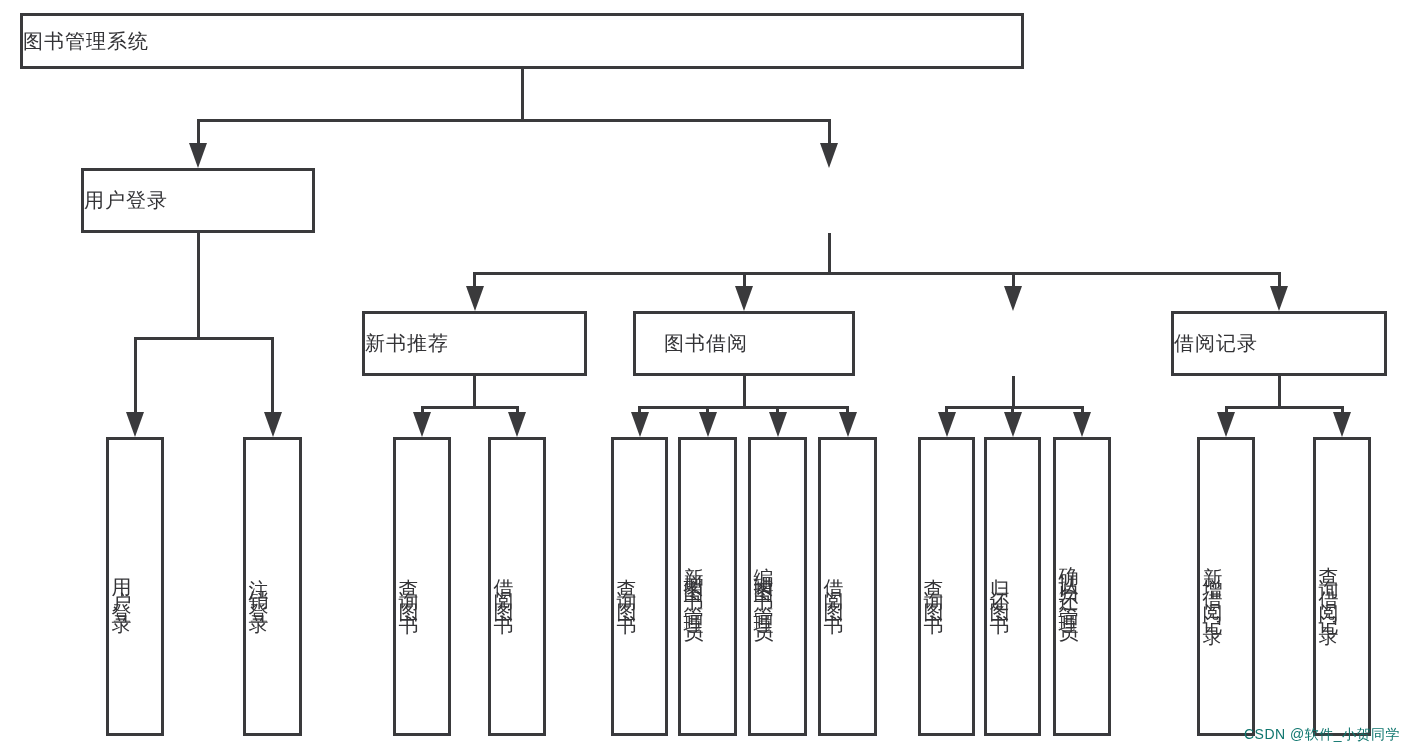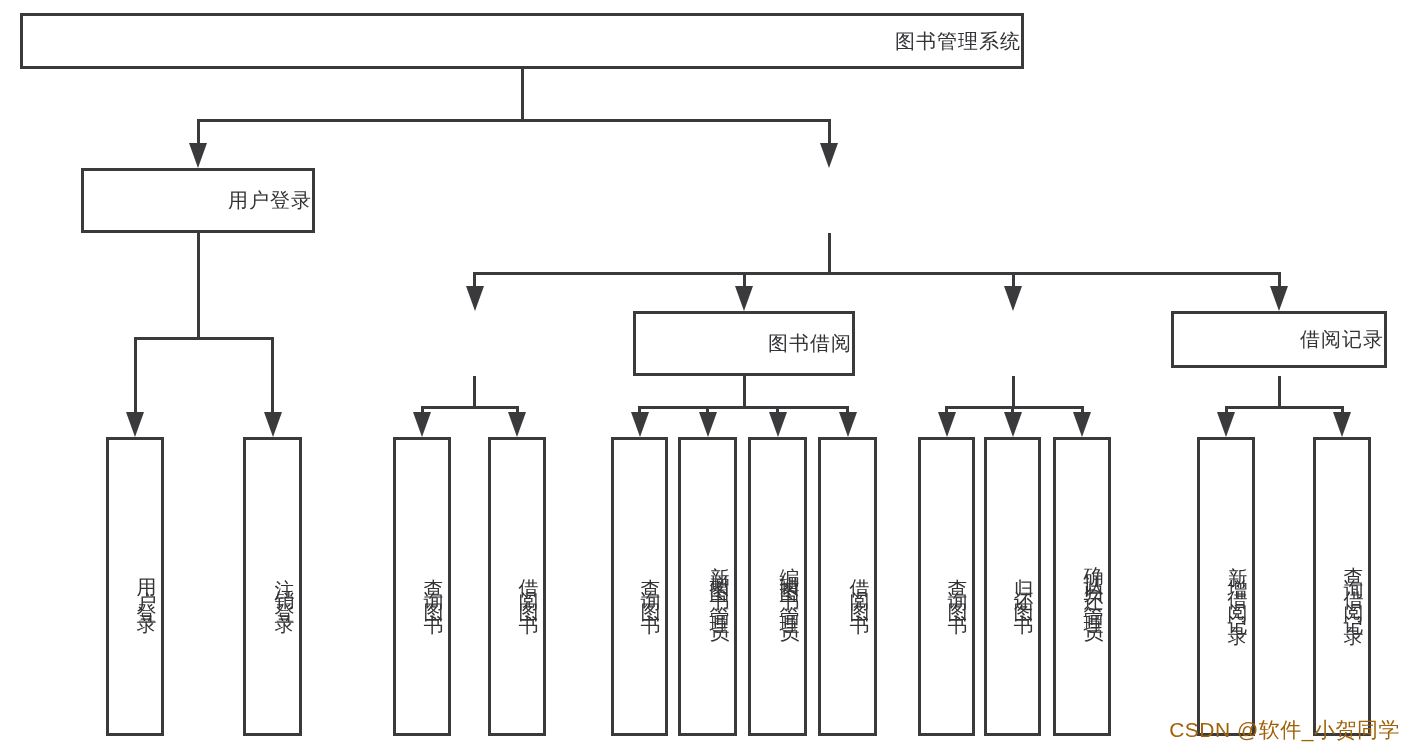--- a/index.html
+++ b/index.html
@@ -15,21 +15,21 @@
     overflow: hidden;
     font-family: "Liberation Sans", sans-serif;
   }
   .node {
     position: absolute;
     box-sizing: border-box;
     border: 3px solid #3a3a3c;
     background: #ffffff;
     display: flex;
     align-items: center;
-    justify-content: flex-end;
+    justify-content: flex-start;
     color: #333336;
     font-size: 20px;
   }
   .node span {
     display: block;
     white-space: nowrap;
   }
   .node.horizontal span {
     letter-spacing: 1px;
   }
@@ -51,41 +51,44 @@
     width: 0;
     height: 0;
     border-left: 9px solid transparent;
     border-right: 9px solid transparent;
     border-top: 25px solid #3a3a3c;
   }
   .watermark {
     position: absolute;
     right: 5px;
     bottom: 3px;
-    font-size: 21px;
-    color: #a16207;
+    font-size: 14px;
+    color: #0f766e;
     z-index: 20;
     letter-spacing: 0.5px;
   }
 </style>
 </head>
 <body>
 
 <div id="canvas">
   <span class="watermark">CSDN @软件_小贺同学</span>
 <div class="node horizontal" style="left: 20px; top: 13px; width: 1004px; height: 56px;">
       <span data-len="6">图书管理系统</span>
     </div>
     <div class="node horizontal" style="left: 81px; top: 168px; width: 234px; height: 65px;">
       <span data-len="4">用户登录</span>
     </div>
+    <div class="node horizontal" style="left: 362px; top: 311px; width: 225px; height: 65px;">
+      <span data-len="4">新书推荐</span>
+    </div>
     <div class="node horizontal" style="left: 633px; top: 311px; width: 222px; height: 65px; padding-left: 28px;">
       <span data-len="4">图书借阅</span>
     </div>
-    <div class="node horizontal" style="left: 1171px; top: 311px; width: 216px; height: 57px;">
+    <div class="node horizontal" style="left: 1171px; top: 311px; width: 216px; height: 65px;">
       <span data-len="4">借阅记录</span>
     </div>
     <div class="node vertical" style="left: 106px; top: 437px; width: 58px; height: 299px;">
       <span data-len="4">用户登录</span>
     </div>
     <div class="node vertical" style="left: 243px; top: 437px; width: 59px; height: 299px;">
       <span data-len="4">注销登录</span>
     </div>
     <div class="node vertical" style="left: 393px; top: 437px; width: 58px; height: 299px;">
       <span data-len="4">查询图书</span>

